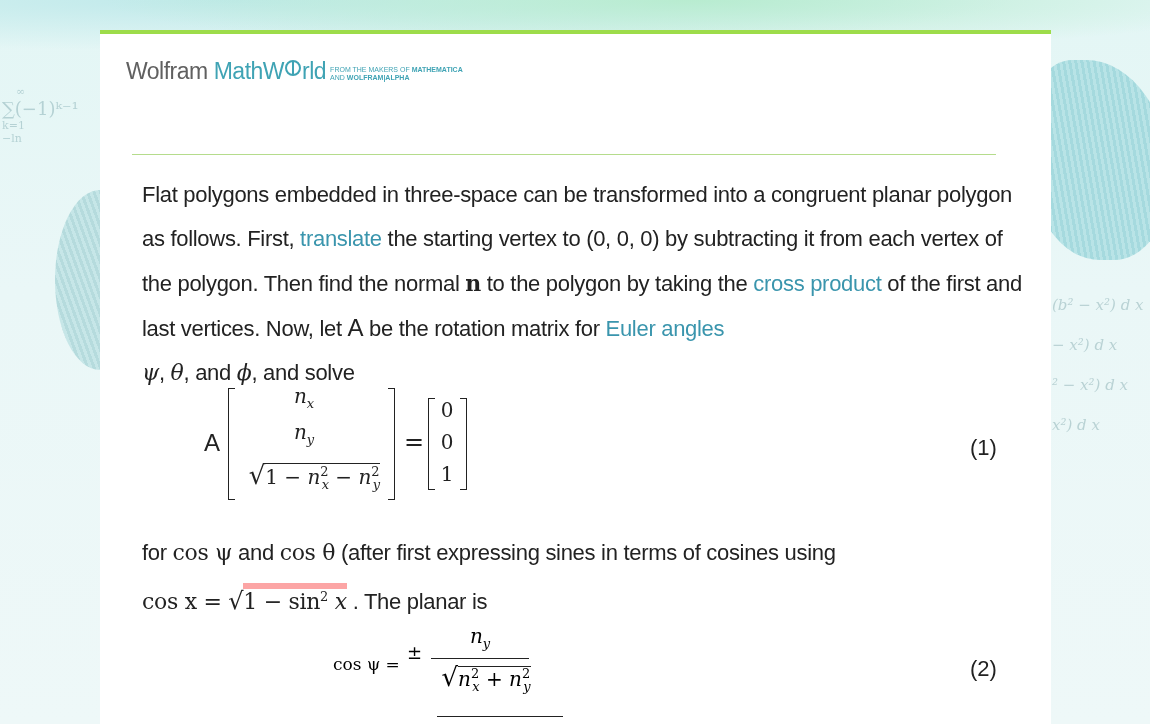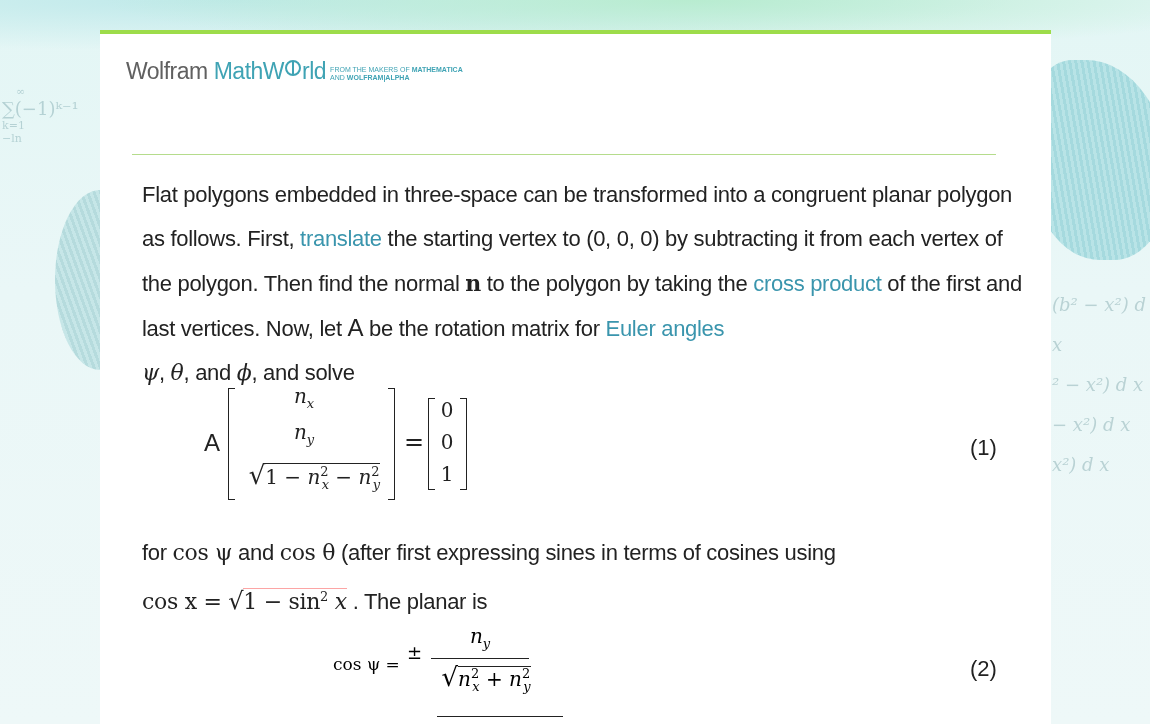--- a/index.html
+++ b/index.html
@@ -25,21 +25,21 @@
     opacity:.7;
   }
   .deco-right-shape {
     position:absolute; left:1030px; top:60px; width:140px; height:200px;
     background: repeating-linear-gradient(80deg, #8fd0d6 0 3px, #a9dde1 3px 6px);
     border-radius: 30% 60% 40% 50%;
     opacity:.75;
   }
   .deco-right-formula {
     position:absolute; left:1052px; top:285px; color:#b9d2d4;
-    font-family:"DejaVu Serif", serif; font-style:italic; font-size:18px; line-height:40px;
+    font-family:"DejaVu Serif", serif; font-style:italic; font-size:15px; line-height:40px;
   }
   .card {
     position:absolute; left:100px; top:30px; width:951px; height:720px;
     background:#ffffff; border-top:4px solid #9ddc4a;
   }
   .brand {
     position:absolute; left:26px; top:24px; display:flex; align-items:flex-end; white-space:nowrap;
   }
   .brand-wolfram { font-size:23px; color:#606060; letter-spacing:-0.5px; }
   .brand-mw { font-size:23px; color:#3fa3b4; letter-spacing:-0.5px; margin-left:6px; }
@@ -90,22 +90,22 @@
 <div class="deco-left-formula">
   <span class="small" style="margin-left:14px">∞</span>
   <span>∑(−1)ᵏ⁻¹</span>
   <span class="small">k=1</span>
   <span class="small" style="">−ln</span>
 </div>
 <div class="deco-left-shape"></div>
 <div class="deco-right-shape"></div>
 <div class="deco-right-formula">
   <div>(b² − x²)  d x</div>
+  <div>− x²)  d x</div>
   <div>² − x²)  d x</div>
-  <div>− x²)  d x</div>
   <div>x²)  d x</div>
 </div>
 
 <div class="card">
 
   <div class="brand">
     <span class="brand-wolfram">Wolfram</span>
     <span class="brand-mw">
       <span>MathW</span><span class="brand-globe"></span><span>rld</span>
     </span>
@@ -135,21 +135,21 @@
     <div class="bracket bl" style="left:224px; top:14px; height:90px;"></div>
     <div class="vec-entry" style="left:228px; top:14px; width:30px; font-style:normal;">0</div>
     <div class="vec-entry" style="left:228px; top:46px; width:30px; font-style:normal;">0</div>
     <div class="vec-entry" style="left:228px; top:78px; width:30px; font-style:normal;">1</div>
     <div class="bracket br" style="left:256px; top:14px; height:90px;"></div>
   </div>
   <span class="eq-num" style="top:401px;">(1)</span>
 
   <div class="para p2">
     <span>for </span><span class="math">cos ψ</span><span> and </span><span class="math">cos θ</span><span> (after first expressing sines in terms of cosines using</span><br>
-    <span class="math">cos x = </span><span class="math" style="font-size:24px">√</span><span class="math" style="border-top:1px solid #fca5a5;"><span>1 − sin</span><sup style="font-size:13px">2</sup><i> x</i></span><span> . The planar is</span>
+    <span class="math">cos x = </span><span class="math" style="font-size:24px">√</span><span class="math" style="border-top:6px solid #fca5a5;"><span>1 − sin</span><sup style="font-size:13px">2</sup><i> x</i></span><span> . The planar is</span>
   </div>
 
   <div class="eq2">
     <span class="math" style="position:absolute; left:0; top:30px; font-size:17px;">cos ψ = </span>
     <span class="math" style="position:absolute; left:74px; top:18px; font-size:18px;">±</span>
     <div class="vec-entry" style="left:98px; top:0; width:98px;"><span>n</span><sub>y</sub></div>
     <div class="frac-line" style="left:98px; top:34px; width:98px;"></div>
     <div class="vec-entry" style="left:98px; top:38px; width:110px; font-style:normal;">
       <span style="font-size:26px">√</span><span style="border-top:1px solid #222;"><i>n</i><sup>2</sup><sub style="margin-left:-7px"><i>x</i></sub><span> + </span><i>n</i><sup>2</sup><sub style="margin-left:-7px"><i>y</i></sub></span>
     </div>

